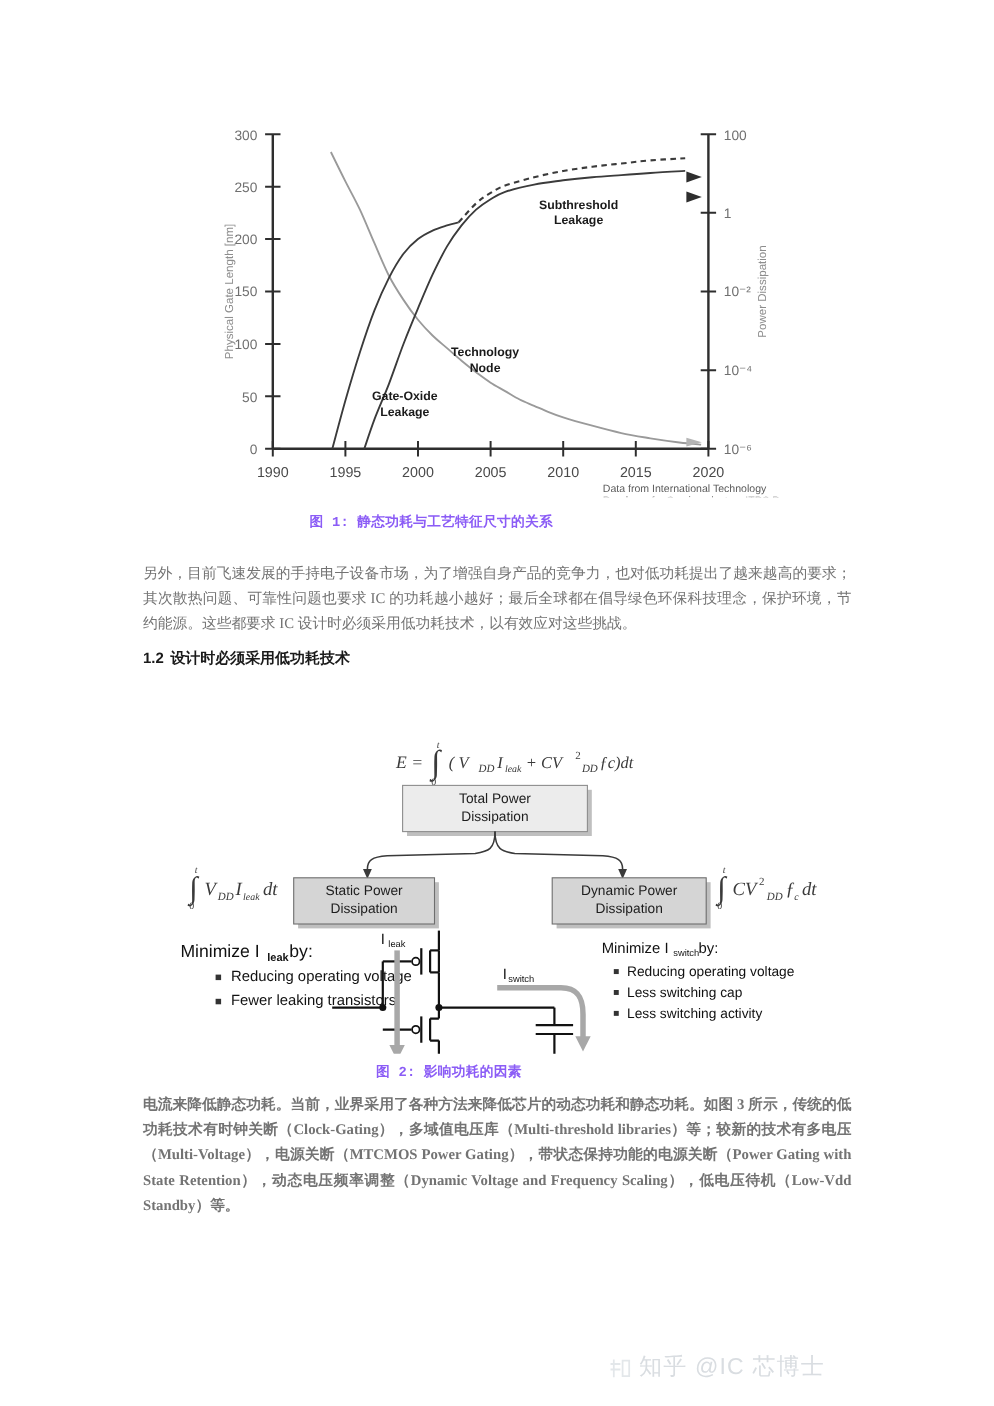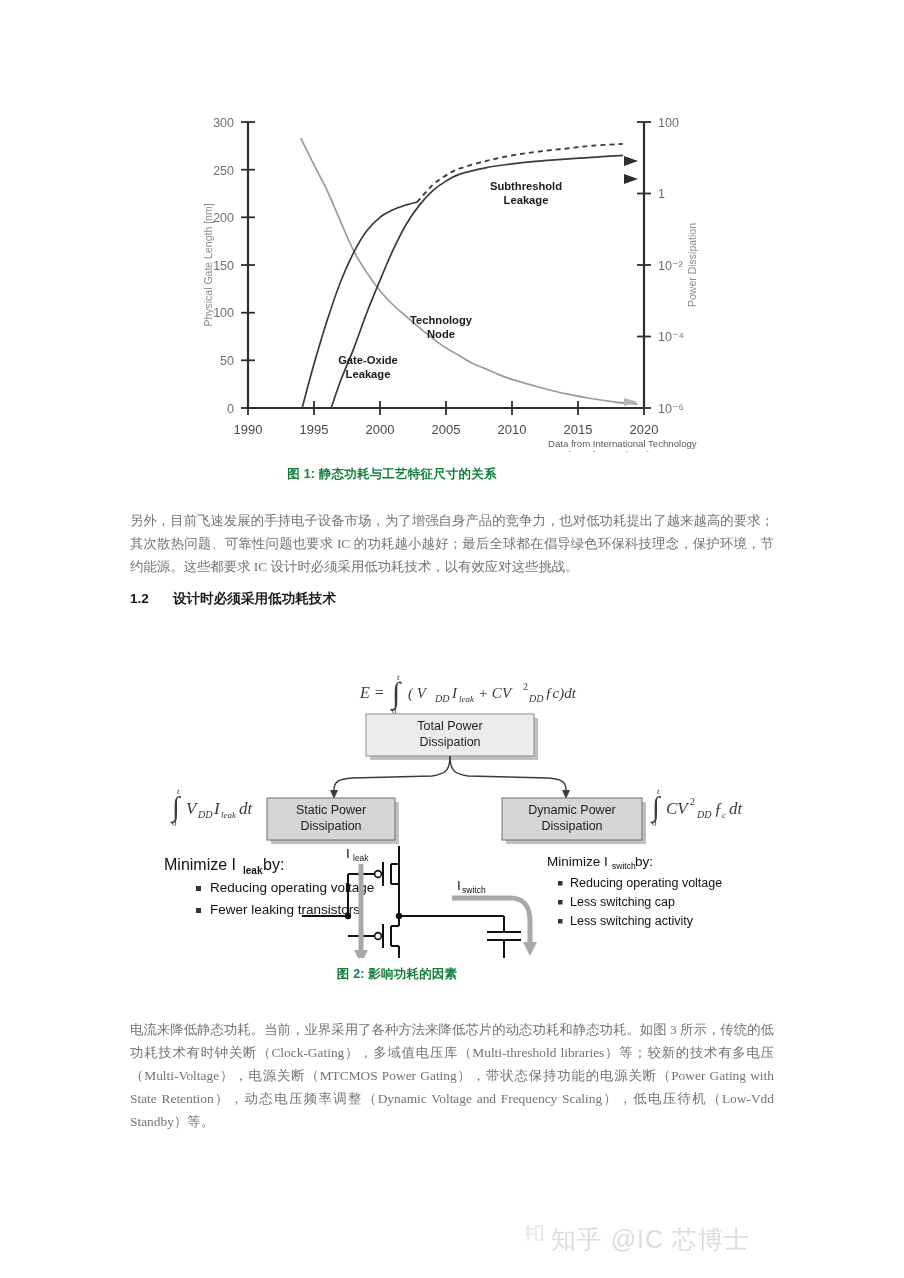--- a/index.html
+++ b/index.html
@@ -30,76 +30,76 @@
     top: 112px;
     width: 512px;
     height: 340px;
   }
   .fig1-wrap svg { display: block; }
 
   .fig-caption {
     position: absolute;
     width: 100%;
     text-align: center;
-    font-family: Liberation Sans, sans-serif;
+    font-family: Liberation Mono, monospace;
     font-weight: bold;
     font-size: 12.5px;
-    color: #15803d;
+    color: #8b5cf6;
     letter-spacing: 0.2px;
   }
   #fig1-caption { left: 0; top: 466px; }
-  #fig2-caption { left: 5px; top: 966px; }
+  #fig2-caption { left: 16px; top: 966px; }
 
   
   .body-block {
     position: absolute;
     left: 130px;
     width: 644px;
     font-size: 13.4px;
     line-height: 23px;
     color: #737373;
     text-align: justify;
     font-family: "Liberation Serif", "DejaVu Serif", serif;
   }
   #para1 { top: 509px; }
   #para2 { top: 616px; }
-  #para3 { top: 1018px; }
+  #para3 { top: 992px; font-weight: bold; }
 
   .section-heading {
     position: absolute;
     left: 130px;
     top: 590px;
     font-family: "Liberation Sans", "DejaVu Sans", sans-serif;
     font-weight: bold;
     font-size: 13.6px;
     color: #1a1a1a;
   }
-  .section-heading .num { margin-right: 24px; }
+  .section-heading .num { margin-right: 6px; }
 
   
   .fig2-wrap {
     position: absolute;
     left: 152px;
     top: 668px;
     width: 610px;
     height: 290px;
   }
   .fig2-wrap svg { display: block; }
 
   
   .watermark {
     position: absolute;
     right: 34px;
     bottom: 22px;
     display: flex;
-    align-items: flex-start;
+    align-items: flex-end;
     gap: 7px;
     color: #d9dde1;
     font-family: "Liberation Sans", "DejaVu Sans", sans-serif;
-    font-size: 25px;
+    font-size: 21px;
     letter-spacing: 1px;
     user-select: none;
   }
   .watermark .wm-text { white-space: nowrap; }
 </style>
 </head>
 <body>
 
 <div class="page">
 

